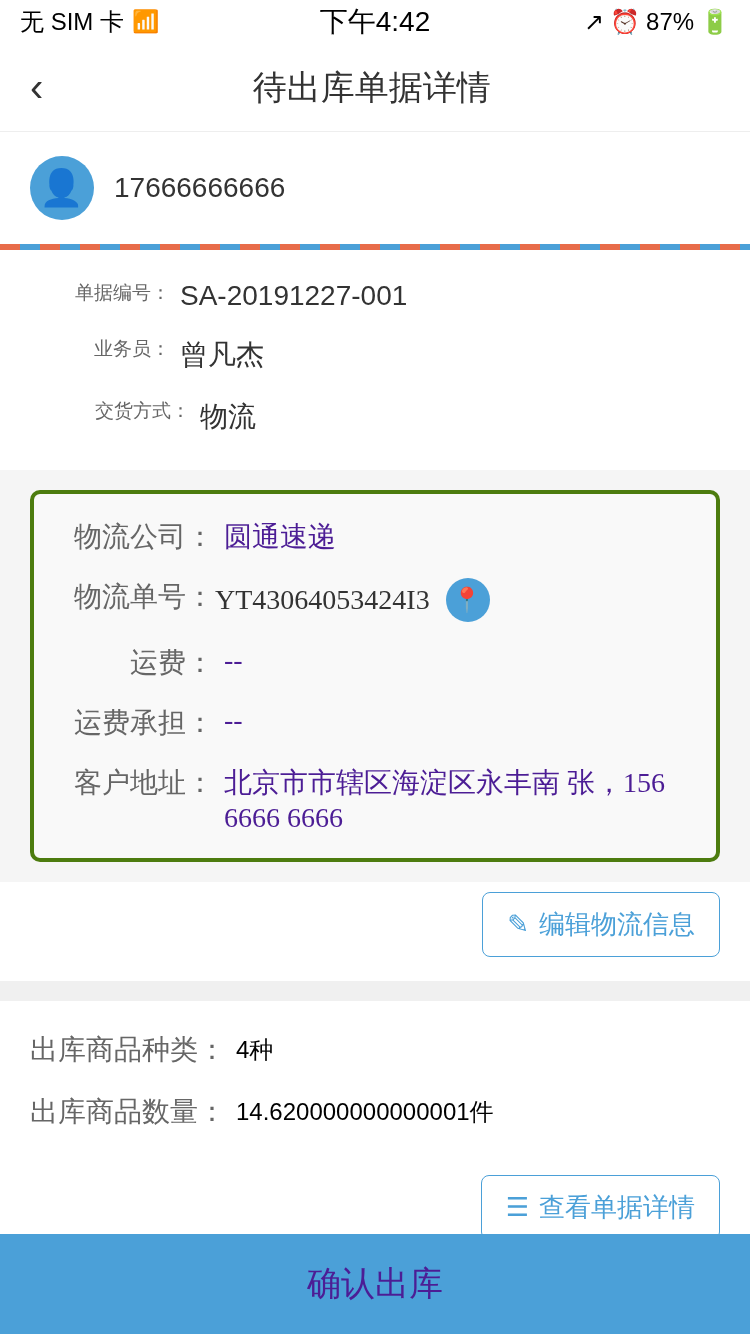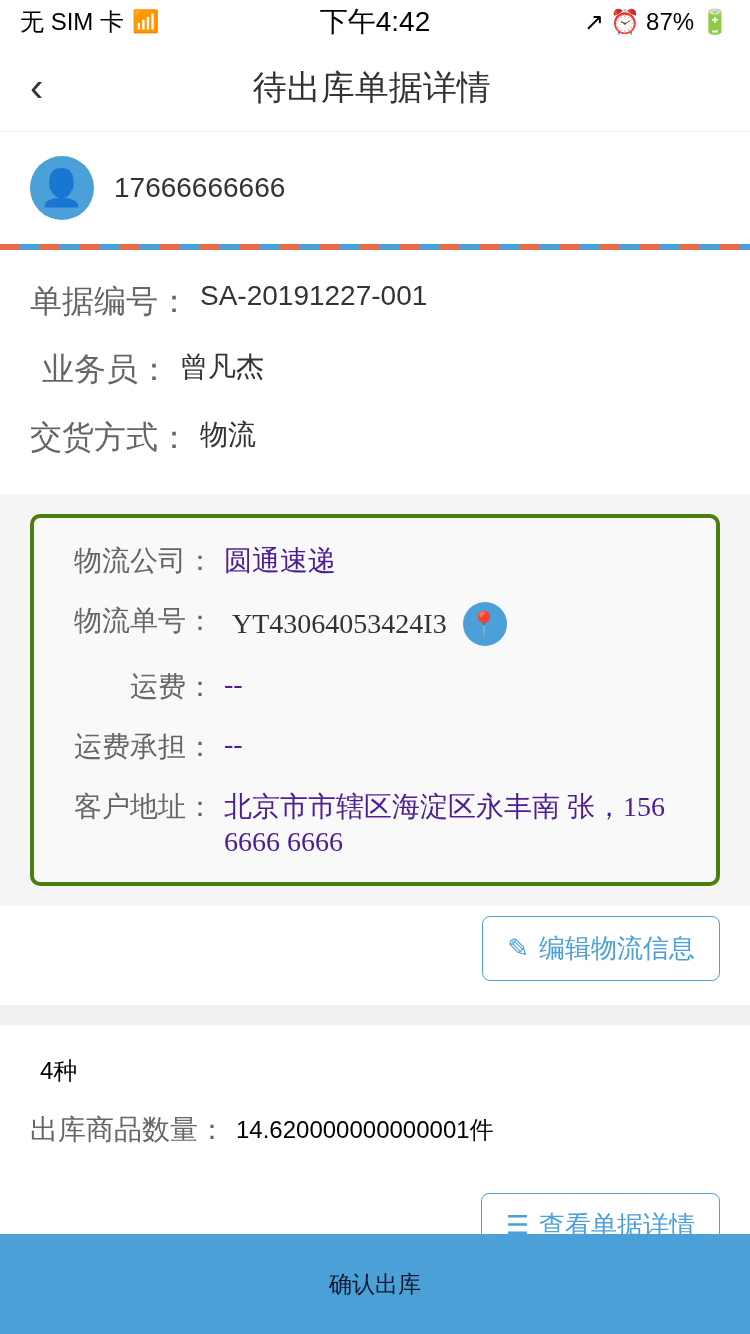--- a/index.html
+++ b/index.html
@@ -116,21 +116,21 @@
       padding: 30px 30px 10px 30px;
       margin-bottom: 20px;
     }
     .info-row {
       display: flex;
       align-items: flex-start;
       margin-bottom: 24px;
     }
     .info-label {
       color: #666;
-      font-size: 32px;
+      font-size: 19px;
       min-width: 140px;
       text-align: right;
       flex-shrink: 0;
     }
     .info-label-wide {
       min-width: 160px;
     }
     .info-value {
       color: #333;
       font-size: 28px;
@@ -166,21 +166,21 @@
       color: #4c1d95;
       font-size: 28px;
       margin-left: 10px;
       flex: 1;
     }
     .tracking-value {
       display: flex;
       align-items: center;
       gap: 16px;
       flex: 1;
-      margin-left: 18px;
+      margin-left: 1px;
     }
     .tracking-num {
       color: #333;
       font-size: 28px;
     }
     .location-pin {
       width: 44px;
       height: 44px;
       background: #4ba0d8;
       border-radius: 50%;
@@ -277,22 +277,22 @@
       left: 0;
       width: 750px;
       background: #4ba0d8;
       height: 100px;
       display: flex;
       align-items: center;
       justify-content: center;
       cursor: pointer;
     }
     .bottom-btn-text {
-      color: #0f172a;
-      font-size: 23px;
+      color: #4c1d95;
+      font-size: 34px;
       font-weight: 500;
     }
 
     .page-content {
       padding-bottom: 100px;
     }
   </style>
 </head>
 <body>
 
@@ -373,20 +373,21 @@
     <button class="edit-logistics-btn">
       <span>✎</span>
       <span>编辑物流信息</span>
     </button>
   </div>
 
   <div class="section-divider"></div>
 
   <div class="product-section">
     <div class="product-row">
+      <span class="product-label">出库商品种类：</span>
       <span class="product-value">4种</span>
     </div>
     <div class="product-row">
       <span class="product-label">出库商品数量：</span>
       <span class="product-value">14.620000000000001件</span>
     </div>
   </div>
 
   <div class="view-details-btn-container">
     <button class="view-details-btn">

